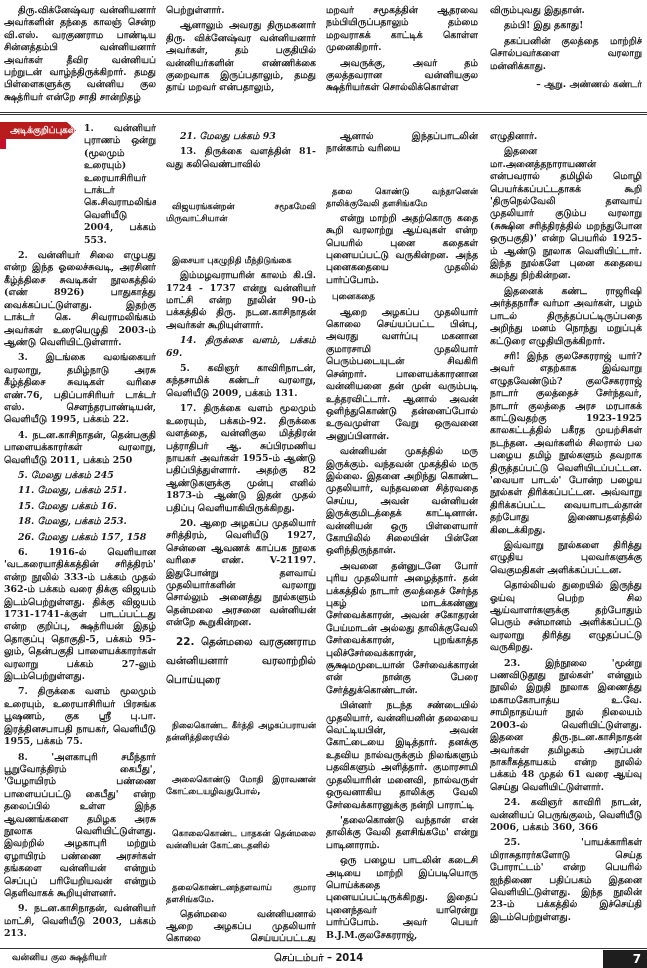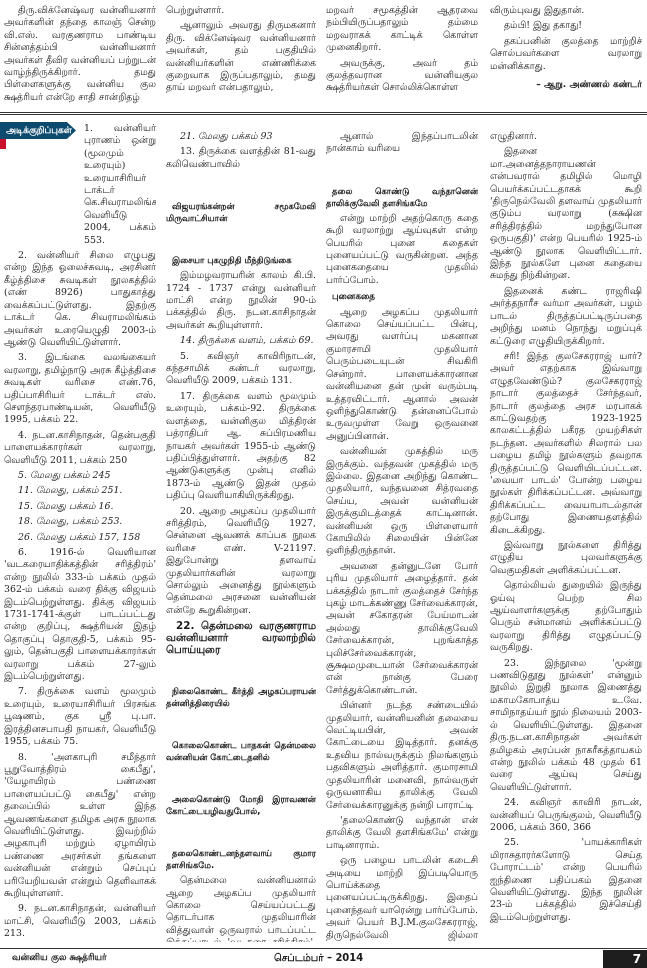--- a/index.html
+++ b/index.html
@@ -1,31 +1,31 @@
 <!DOCTYPE html>
 <html><head>
 <meta charset="utf-8">
 <style>
   html, body { margin:0; padding:0; background:#ffffff; }
   body { width:647px; height:968px; position:relative; overflow:hidden;
          font-family:"DejaVu Serif", serif; color:#1a1a1a; }
   .col { position:absolute; font-size:9.4px; line-height:12.4px; text-align:justify; }
-  .col p { margin:0 0 3px 0; text-indent:14px; }
+  .col p { margin:0 0 3px 0; text-indent:14px;font-weight:bold; }
   .col p.noind { text-indent:0; }
   .col p.ital { font-style:italic; }
   .col p.bold { font-family:"DejaVu Sans", sans-serif; font-weight:bold; font-size:8.4px; line-height:12px; text-indent:6px;margin-top:30px; }
   .col p.sub { font-family:"DejaVu Sans", sans-serif; font-weight:bold; font-size:8.8px; text-indent:6px; margin-top:4px; }
-  .col p.head22 { font-family:"DejaVu Sans", sans-serif; font-weight:bold; font-size:10.4px; line-height:12px; text-indent:10px; margin:2px 0 4px; }
+  .col p.head22 { font-family:"DejaVu Sans", sans-serif; font-weight:bold; font-size:10.4px; line-height:19px; text-indent:10px; margin:2px 0 4px; }
   .col p.signature { text-align:right; font-family:"DejaVu Sans", sans-serif; font-weight:bold; font-size:9px; text-indent:0; margin-top:6px; }
   .top { top:4px; height:100px; overflow:hidden; }
   .divider { position:absolute; left:0; width:647px; height:0; border-top:3px double #333; }
-  .badge { position:absolute; left:0; top:122px; width:76px; height:17px; background:#0c4a6e;
+  .badge { position:absolute; left:0; top:122px; width:76px; height:17px; background:#b91c1c;
            color:#fff; font-family:"DejaVu Sans", sans-serif; font-weight:bold; font-size:9px;
            line-height:17px; padding-left:6px; box-sizing:border-box;
-           clip-path:polygon(0 0, 88% 0, 100% 50%, 88% 100%, 0 100%); }
+           clip-path:polygon(0 0, 88% 0, 100% 50%, 88% 100%, 0 100%);text-align:right; }
   .badge-accent { position:absolute; left:0; top:139px; width:6px; height:10px; background:#c8102e; }
   .footer-line { position:absolute; left:0; top:948px; width:647px; border-top:1.2px solid #333; }
   .footer-left { position:absolute; left:12px; top:952px; font-family:"DejaVu Sans", sans-serif; font-weight:bold; font-size:9px; }
   .footer-center { position:absolute; left:274px; top:952px; font-family:"DejaVu Sans", sans-serif; font-weight:bold; font-size:10px; }
   .page-num { position:absolute; right:0; top:950px; width:44px; height:18px; background:#1e1e1e; color:#fff;
               font-family:"DejaVu Sans", sans-serif; font-weight:bold; font-size:12px; line-height:18px;
               text-align:right; padding-right:6px; box-sizing:border-box;
               clip-path:polygon(22% 0, 100% 0, 100% 100%, 0 100%, 0 0); }
 </style>
 </head>
@@ -76,22 +76,22 @@
   <p>13. திருக்கை வளத்தின் 81-வது கலிவெண்பாவில்</p>
   <p class="bold">விஜயரங்கன்றன் சமூகமேவி மிருவாட்சியான்</p>
   <p class="bold">இசையா புகழுநிதி மீந்திடுங்கை</p>
   <p>இம்மழவராயரின் காலம் கி.பி. 1724 - 1737 என்று வன்னியர் மாட்சி என்ற நூலின் 90-ம் பக்கத்தில் திரு. நடன.காசிநாதன் அவர்கள் கூறியுள்ளார்.</p>
   <p class="ital">14. திருக்கை வளம், பக்கம் 69.</p>
   <p>5. கவிஞர் காவிரிநாடன், கந்தசாமிக் கண்டர் வரலாறு, வெளியீடு 2009, பக்கம் 131.</p>
   <p>17. திருக்கை வளம் மூலமும் உரையும், பக்கம்-92. திருக்கை வளத்தை, வன்னிகுல மித்திரன் பத்ராதிபர் ஆ. சுப்பிரமணிய நாயகர் அவர்கள் 1955-ம் ஆண்டு பதிப்பித்துள்ளார். அதற்கு 82 ஆண்டுகளுக்கு முன்பு எனில் 1873-ம் ஆண்டு இதன் முதல் பதிப்பு வெளியாகியிருக்கிறது.</p>
   <p>20. ஆறை அழகப்ப முதலியார் சரித்திரம், வெளியீடு 1927, சென்னை ஆவணக் காப்பக நூலக வரிசை எண். V-21197. இதுபோன்று தளவாய் முதலியார்களின் வரலாறு சொல்லும் அனைத்து நூல்களும் தென்மலை அரசனை வன்னியன் என்றே கூறுகின்றன.</p>
   <p class="head22">22. தென்மலை வரகுணராம வன்னியனார் வரலாற்றில் பொய்யுரை</p>
   <p class="bold">நிலைகொண்ட கீர்த்தி அழகப்பராயன் தன்னித்திரையில்</p>
+  <p class="bold">அலைகொண்டு மோதி இராவணன் கோட்டையழிவதுபோல்,</p>
   <p class="bold">கொலைகொண்ட பாதகன் தென்மலை வன்னியன் கோட்டைதனில்</p>
-  <p class="bold">அலைகொண்டு மோதி இராவணன் கோட்டையழிவதுபோல்,</p>
   <p class="bold">தலைகொண்டனந்தளவாய் குமார தளசிங்கமே.</p>
   <p>தென்மலை வன்னியனால் ஆறை அழகப்ப முதலியார் கொலை செய்யப்பட்டது தொடர்பாக முதலியாரின் வித்துவான் ஒருவரால் பாடப்பட்ட இந்தப்பாடல் 'வடகரை சரித்திரம்', தளவாய் முதலியார்களின் வழித்தோன்றல்களில் ஒருவரால் எழுதப்பட்ட 'ஆறை அழகப்ப முதலியார் சரித்திரம்' உள்ளிட்ட பல நூல்களில் இடம்பெற்றிருக்கிறது. பன்மொழிப் புலவரான ராஜரிஷி அர்த்தநாரீசவர்மா அவர்களும் இப்பாடலைக்கூறி தென்மலை வரலாற்றைக் கூறியுள்ளார்.</p>
 </div>
 
 <div class="col" style="left:326px; top:130px; width:152px; height:812px; overflow:hidden;">
   <p>ஆனால் இந்தப்பாடலின் நான்காம் வரியை</p>
   <p class="bold">தலை கொண்டு வந்தானென் தாலிக்குவேலி தளசிங்கமே</p>
   <p>என்று மாற்றி அதற்கொரு கதை கூறி வரலாற்று ஆய்வுகள் என்ற பெயரில் புனை கதைகள் புனையப்பட்டு வருகின்றன. அந்த புனைகதையை முதலில் பார்ப்போம்.</p>
   <p class="sub">புனைகதை</p>
   <p>ஆறை அழகப்ப முதலியார் கொலை செய்யப்பட்ட பின்பு, அவரது வளர்ப்பு மகனான குமாரசாமி முதலியார் பெரும்படையுடன் சிவகிரி சென்றார். பாளையக்காரனான வன்னியனை தன் முன் வரும்படி உத்தரவிட்டார். ஆனால் அவன் ஒளிந்துகொண்டு தன்னைப்போல் உருவமுள்ள வேறு ஒருவனை அனுப்பினான்.</p>

